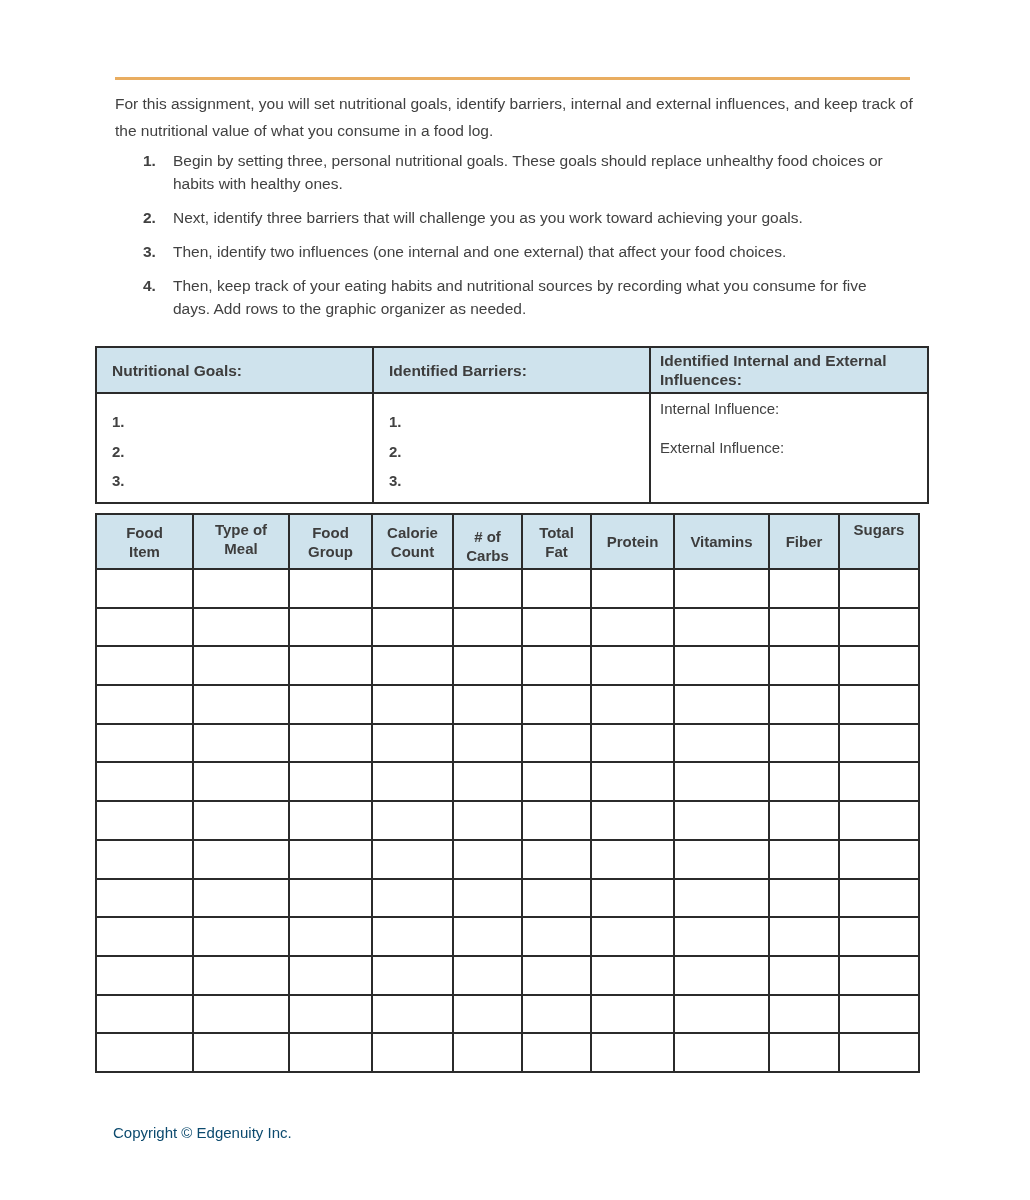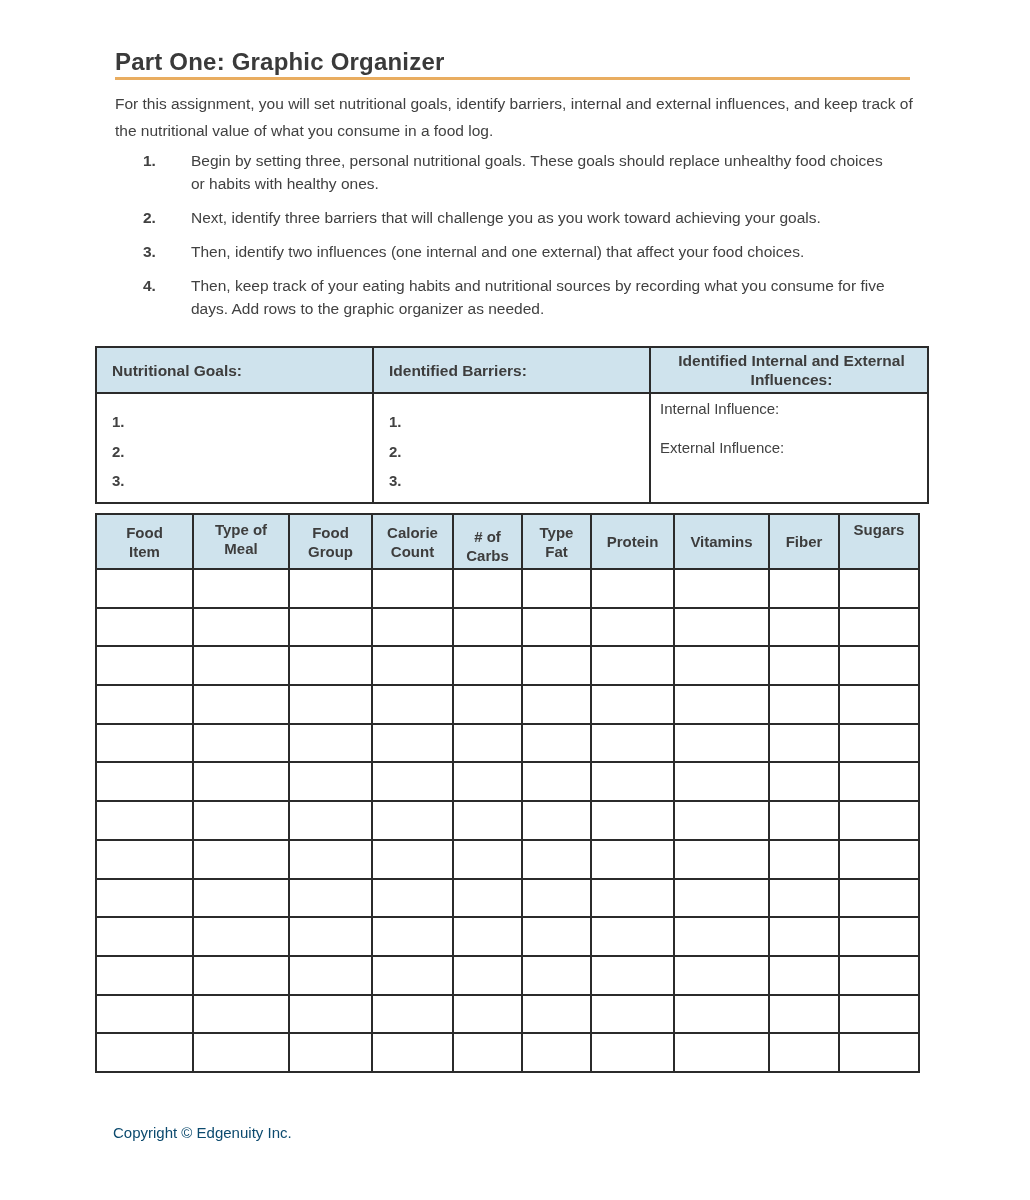--- a/index.html
+++ b/index.html
@@ -23,36 +23,36 @@
   .intro{
     position:absolute;left:115px;top:90px;width:800px;
     font-size:15.5px;line-height:27px;
   }
   .instructions{
     position:absolute;left:143px;top:149px;width:748px;
     font-size:15.5px;line-height:23px;
   }
   .instr-item{display:flex;margin-bottom:11px;}
   .instr-num{font-weight:bold;width:22px;flex:none;}
-  .instr-text{margin-left:26px;}
+  .instr-text{margin-left:8px;}
 
   
   .goals-table{
     position:absolute;left:95px;top:346px;width:832px;
     border-collapse:collapse;table-layout:fixed;
   }
   .goals-table th,.goals-table td{
     border:2px solid var(--border);box-sizing:border-box;
   }
   .goals-table th{
     background:var(--head-bg);color:#3d3d3d;
     font-size:15.5px;font-weight:bold;text-align:left;
     vertical-align:middle;height:42px;padding:3px 8px 3px 15px;line-height:19px;
   }
-  .goals-table th.tight{padding-left:9px;padding-right:4px;text-align:center;}
+  .goals-table th.tight{padding-left:9px;padding-right:4px;}
   .goals-table td{
     vertical-align:top;height:104px;padding:13px 8px 6px 15px;
     font-size:15px;background:#ffffff;
   }
   .goal-num{font-weight:bold;line-height:29.5px;}
   .goals-table td.influences{padding-top:5px;padding-left:9px;}
   .influence-line{line-height:20px;}
   .influence-line.second{margin-top:19px;}
 
   
@@ -80,21 +80,20 @@
   .copyright{
     position:absolute;left:113px;top:1124px;
     font-size:15px;color:#0c4a6e;
   }
 </style>
 </head>
 <body>
 
 <div class="page">
 
-  <div class="title">Part One: Graphic Organizer</div>
   <div class="rule"></div>
 
   <div class="intro">For this assignment, you will set nutritional goals, identify barriers, internal and external influences, and keep track of the nutritional value of what you consume in a food log.</div>
 
   <div class="instructions">
     <div class="instr-item">
       <span class="instr-num">1.</span>
       <span class="instr-text">Begin by setting three, personal nutritional goals. These goals should replace unhealthy food choices or habits with healthy ones.</span>
     </div>
     <div class="instr-item">
@@ -168,21 +167,21 @@
         <th>
             <div class="hwrap w56">Food Group</div>
           </th>
         <th>
             <div class="hwrap w56">Calorie Count</div>
           </th>
         <th>
             <div class="hwrap w46"># of Carbs</div>
           </th>
         <th>
-            <div class="hwrap w42">Type Fat</div>
+            <div class="hwrap w42">Total Fat</div>
           </th>
         <th>
             <div class="hwrap">Protein</div>
           </th>
         <th>
             <div class="hwrap">Vitamins</div>
           </th>
         <th>
             <div class="hwrap">Fiber</div>
           </th>

